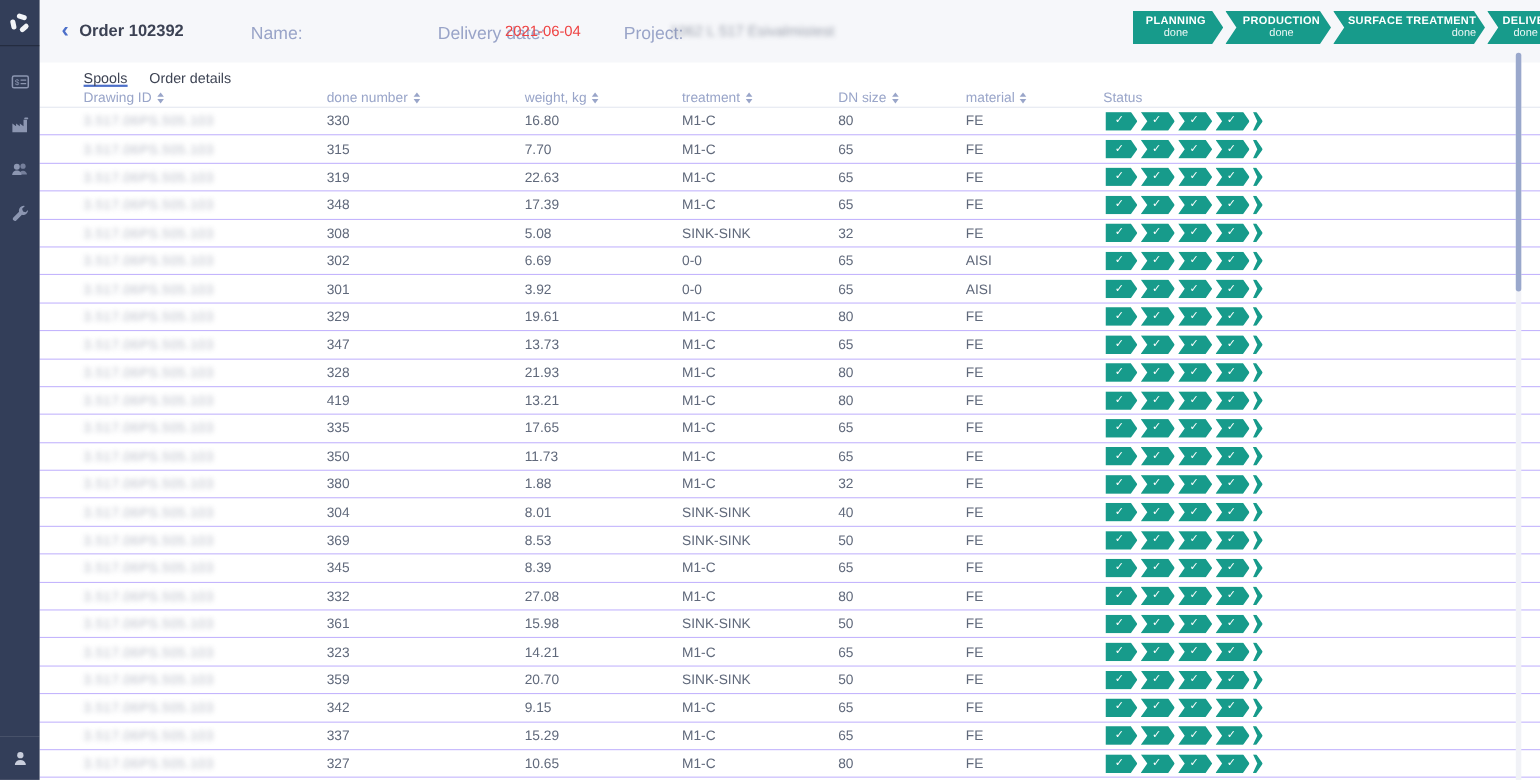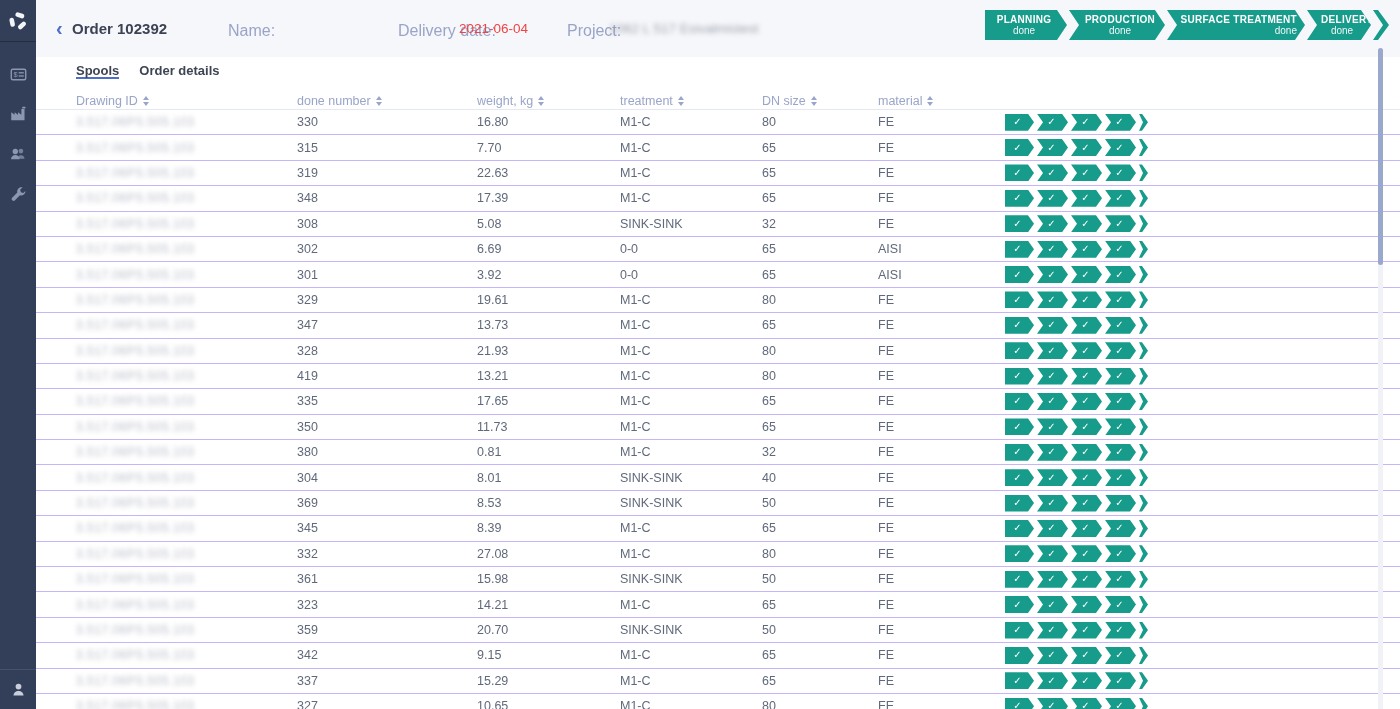--- a/index.html
+++ b/index.html
@@ -28,36 +28,36 @@
   .lbl-project { left:531px; }
   .val-project { left:573px; color:#7E8494; filter:blur(2.6px); opacity:.75; }
 
   
   .progress { position:absolute; top:10px; left:949px; height:30px; display:flex; }
   .step { height:30px; background:#179B8B; color:#fff; display:flex; flex-direction:column;
     justify-content:center; text-align:center; margin-right:2px;
     padding:0 8px 0 14px;
     clip-path:polygon(0 0, calc(100% - 10px) 0, 100% 50%, calc(100% - 10px) 100%, 0 100%, 10px 50%); }
   .step.first { clip-path:polygon(0 0, calc(100% - 10px) 0, 100% 50%, calc(100% - 10px) 100%, 0 100%);
-    padding-left:4px; }
+    padding-left:4px;margin-left:45px; }
   .step-title { font-size:10px; font-weight:bold; letter-spacing:.3px; white-space:nowrap; }
   .step-sub { font-size:10px; opacity:.92; }
   .step-tail { width:16px; height:30px; background:#179B8B;
     clip-path:polygon(0 0, 5px 0, 100% 50%, 5px 100%, 0 100%, 10px 50%); }
   .w-planning{width:82px;} .w-production{width:96px;} .w-surface{width:138px;align-items:flex-end;} .w-delivery{width:64px;}
 
   
   .content { position:absolute; left:36px; top:57px; right:0; bottom:0; background:#fff; }
-  .tabs { display:flex; gap:20px; padding:6px 0 0 40px; height:22px;font-weight:bold; }
+  .tabs { display:flex; gap:20px; padding:6px 0 0 40px; height:22px; }
   .tab { font-size:13px; color:#3E4454; cursor:pointer; padding-bottom:3px; }
   .tab.active { border-bottom:2px solid #4C6FC9; }
 
   .grid-row { display:grid; grid-template-columns:221px 180px 143px 142px 116px 125px 1fr;
     padding-left:40px; align-items:center; }
-  .thead-row { height:17px; border-bottom:1px solid #E4E8F0; margin-top:14px; }
+  .thead-row { height:17px; border-bottom:1px solid #E4E8F0; margin-top:2px; }
   .th { font-size:12.5px; color:#99A5C9; display:flex; align-items:center; cursor:pointer; }
   .sort { display:inline-flex; flex-direction:column; gap:2px; margin-left:5px; }
   .sort i { display:block; width:0; height:0; border-left:3.5px solid transparent;
     border-right:3.5px solid transparent; }
   .sort .up { border-bottom:4px solid #99A5C9; }
   .sort .dn { border-top:4px solid #99A5C9; }
 
   .trow { height:25.4px; border-bottom:1px solid #c4b5fd; }
   .cell { font-size:12.5px; color:#60697B; }
   .blurred { color:#A8ADBA; filter:blur(2.4px); opacity:.8; letter-spacing:.5px; font-size:12px; }
@@ -208,20 +208,23 @@
           <i class="dn"></i>
         </span>
       </span>
     <span class="th">
         <span>material</span>
         <span class="sort">
           <i class="up"></i>
           <i class="dn"></i>
         </span>
       </span>
+    <span class="th">
+        <span>Status</span>
+      </span>
   </div>
 
   <div>
   <div class="grid-row trow">
     <span class="cell blurred">3.517.06PS.505.103</span>
     <span class="cell">330</span>
     <span class="cell">16.80</span>
     <span class="cell">M1-C</span>
     <span class="cell">80</span>
     <span class="cell">FE</span>
@@ -526,21 +529,21 @@
           <div class="seg">
             <span class="check">✓</span>
           </div>
           <div class="seg-tail"></div>
         </span>
   </div>
 
   <div class="grid-row trow">
     <span class="cell blurred">3.517.06PS.505.103</span>
     <span class="cell">380</span>
-    <span class="cell">0.81</span>
+    <span class="cell">1.88</span>
     <span class="cell">M1-C</span>
     <span class="cell">32</span>
     <span class="cell">FE</span>
     <span class="cell status-bar">
           <div class="seg first">
             <span class="check">✓</span>
           </div>
           <div class="seg">
             <span class="check">✓</span>
           </div>

